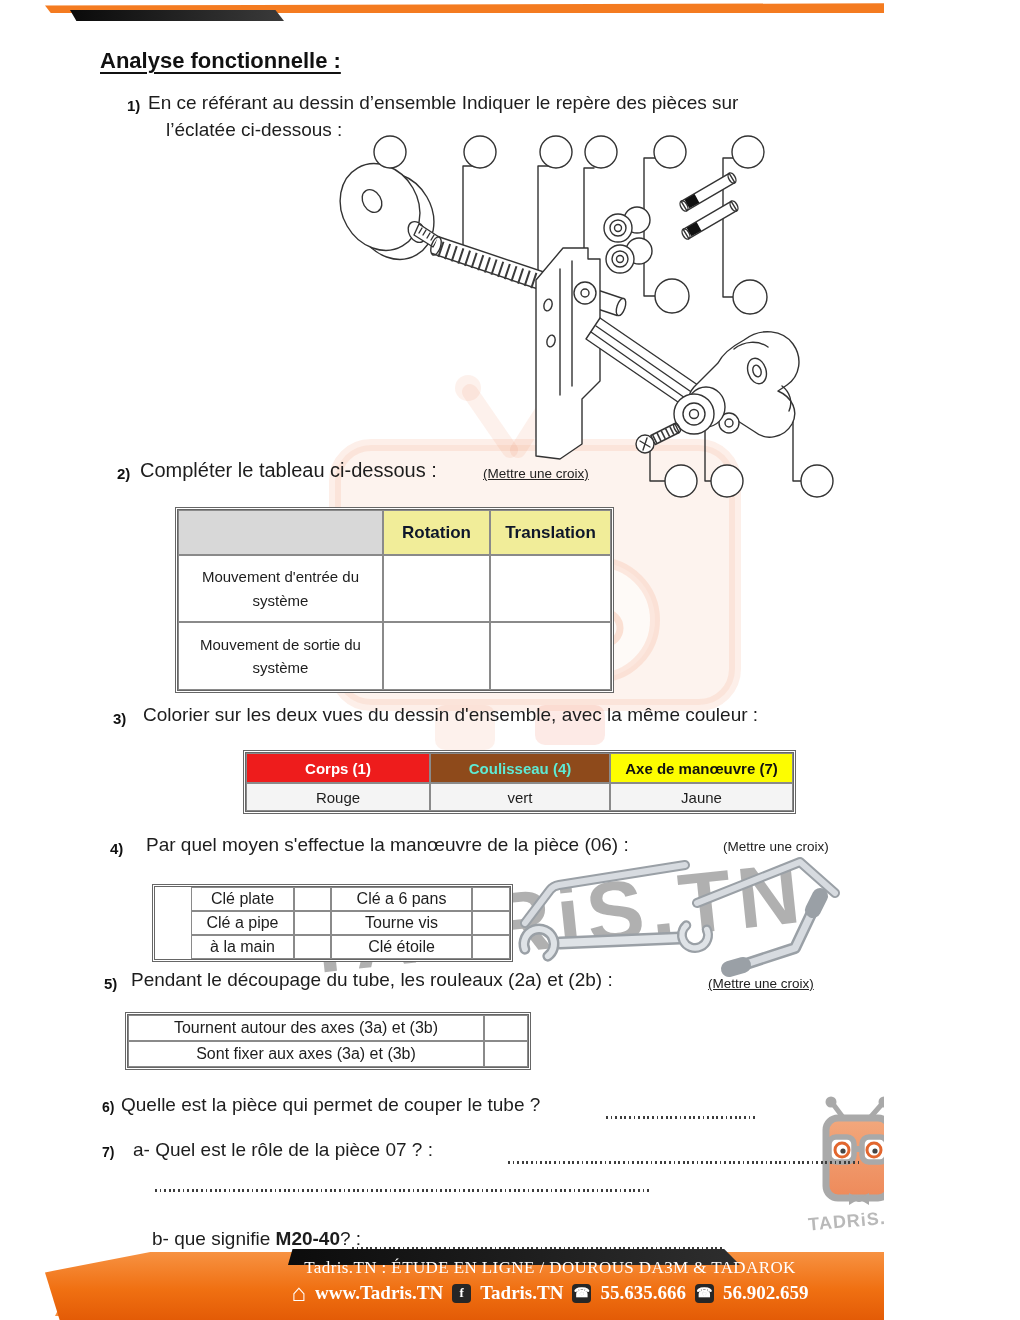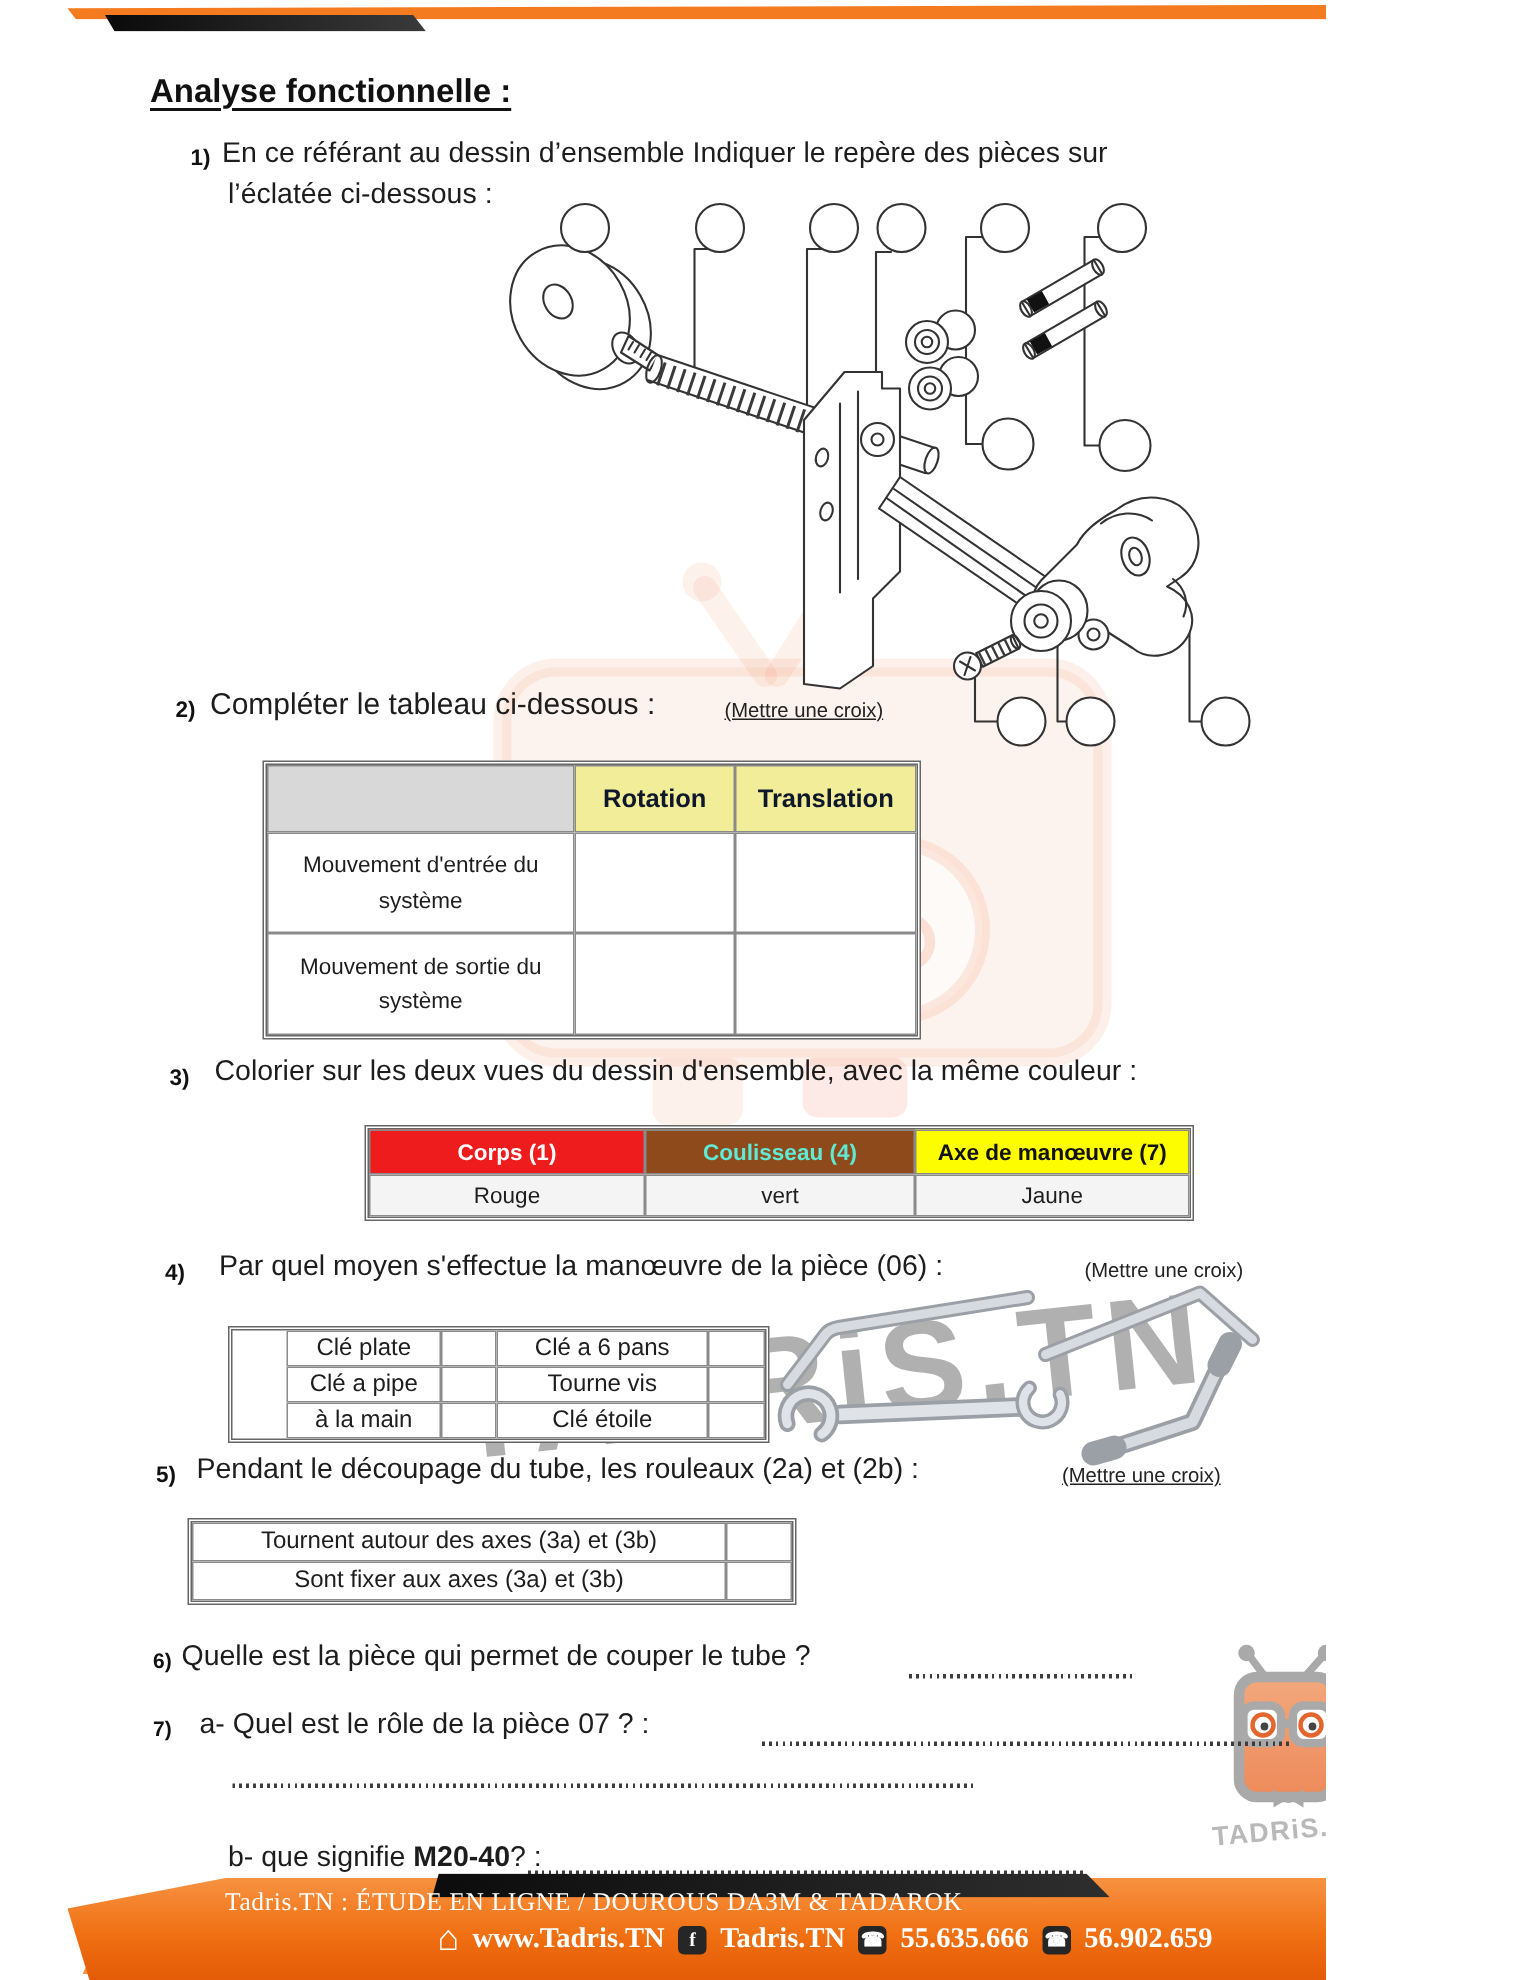--- a/index.html
+++ b/index.html
@@ -68,21 +68,21 @@
   
   .f-black{left:288px;top:1249px;width:452px;height:16px;
            background:linear-gradient(90deg,#0c0c0c,#2e2e2e);
            clip-path:polygon(1% 0,96.5% 0,100% 100%,0 100%);z-index:4;}
   .f-orange{left:45px;top:1252px;width:975px;height:68px;
             background:linear-gradient(180deg,#f79242 0%,#f07012 55%,#e35b06 100%);
             clip-path:polygon(10.8% 0,100% 0,100% 78%,91.5% 100%,1.5% 100%,0 30%);
             z-index:3;}
   .f-wedge{left:55px;top:1268px;width:110px;height:48px;background:#f7903f;
            clip-path:polygon(22% 0,100% 0,100% 100%,0 100%);z-index:3;}
-  .f-line1{left:150px;top:1258px;width:800px;text-align:left;z-index:5;
+  .f-line1{left:150px;top:1258px;width:800px;text-align:center;z-index:5;
            font-family:"Liberation Serif", serif;font-size:17px;color:#fff;
            letter-spacing:.4px;}
   .f-line2{left:150px;top:1282px;width:800px;text-align:center;z-index:5;
            font-family:"Liberation Serif", serif;font-size:19px;font-weight:600;
            color:#fff;display:flex;align-items:center;justify-content:center;gap:9px;}
   .icon-sq{display:inline-flex;width:19px;height:19px;border-radius:4px;
            background:#262626;color:#fff;align-items:center;justify-content:center;
            font-size:13px;font-weight:bold;}
   .home-ic{font-size:24px;line-height:19px;color:#fff;}
 </style>
@@ -107,21 +107,21 @@
     <circle cx="112" cy="258" r="16" fill="none" stroke="rgba(238,120,70,0.20)" stroke-width="7"></circle>
     <circle cx="284" cy="258" r="16" fill="none" stroke="rgba(238,120,70,0.20)" stroke-width="7"></circle>
     <rect x="115" y="335" width="60" height="45" rx="10" fill="rgba(238,120,70,0.10)"></rect>
     <rect x="215" y="335" width="70" height="40" rx="10" fill="rgba(240,90,60,0.13)"></rect>
   </svg>
 
   <div class="abs title">Analyse fonctionnelle :</div>
 
   <div class="abs qnum" style="left:127px;top:97px;">1)</div>
   <div class="abs qtext" style="left:148px;top:92px;">En ce référant au dessin d’ensemble Indiquer le repère des pièces sur</div>
-  <div class="abs qtext" style="left:152px;top:119px;">l’éclatée ci-dessous :</div>
+  <div class="abs qtext" style="left:166px;top:119px;">l’éclatée ci-dessous :</div>
 
   <svg class="abs drawing" width="600" height="390" viewBox="0 0 600 390">
     <g stroke="#333" stroke-width="1.4" fill="none" stroke-linejoin="round" stroke-linecap="round">
 
       <path d="M63,36 L51,36 L51,60"></path>
       <path d="M153,38 L143,38 L143,118"></path>
       <path d="M229,38 L218,38 L218,297"></path>
       <path d="M274,40 L264,40 L264,163"></path>
       <path d="M336,30 L324,30 L324,168 L335,168"></path>
       <path d="M421,30 L403,30 L403,169 L413,169"></path>

